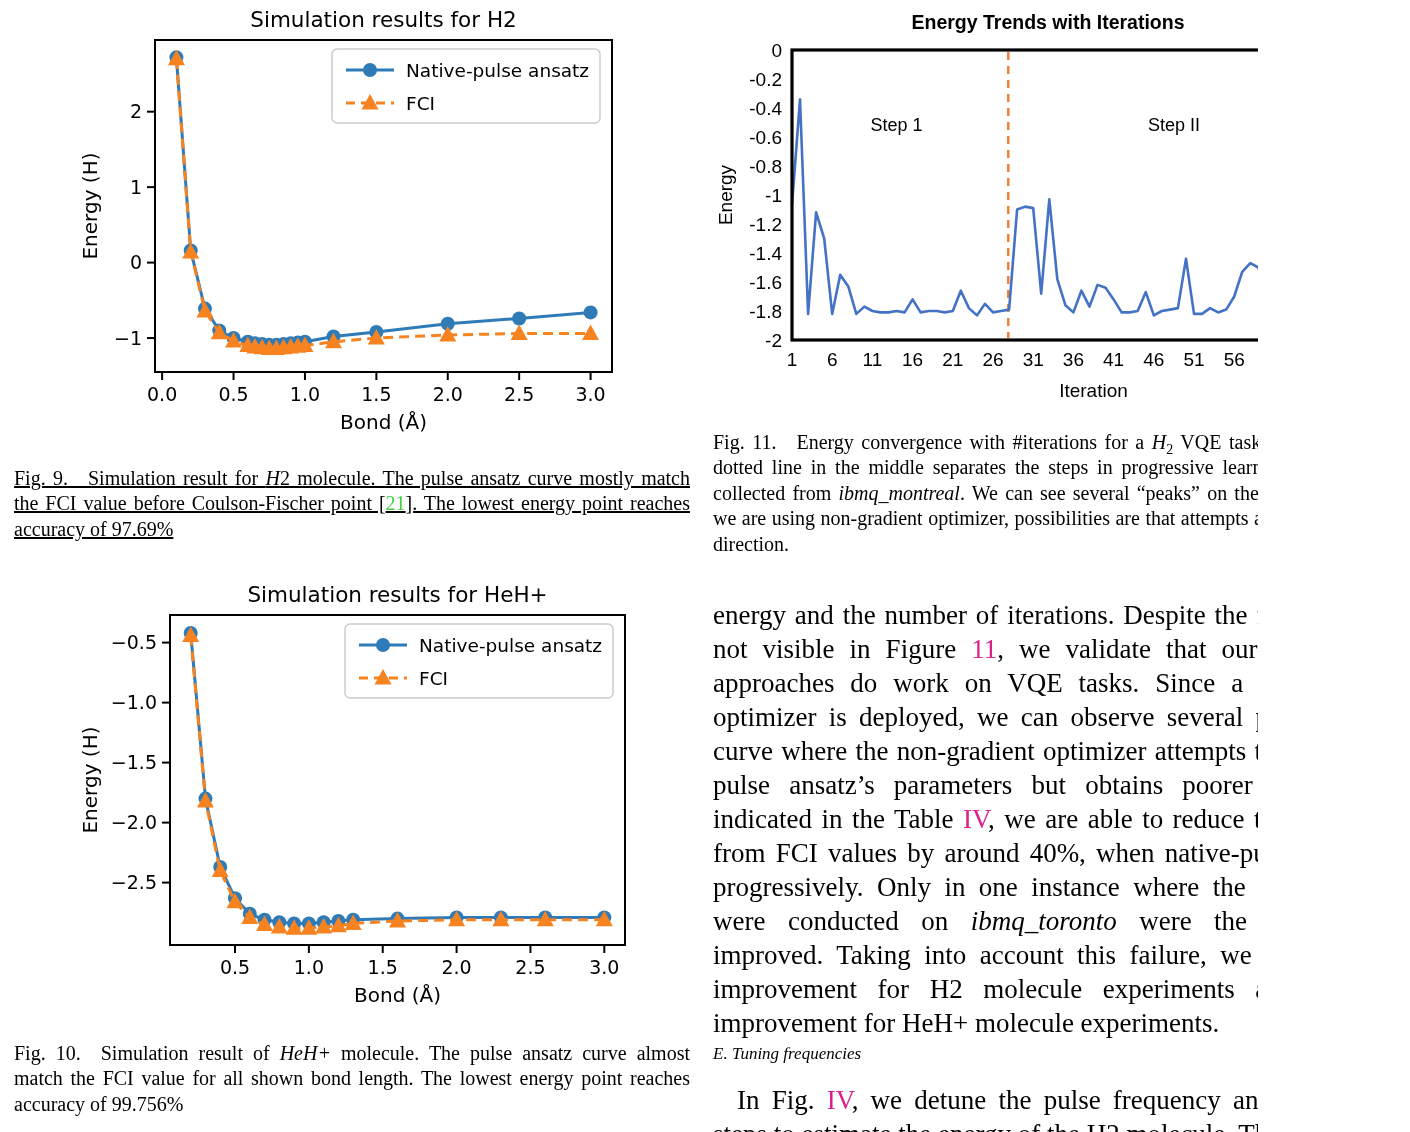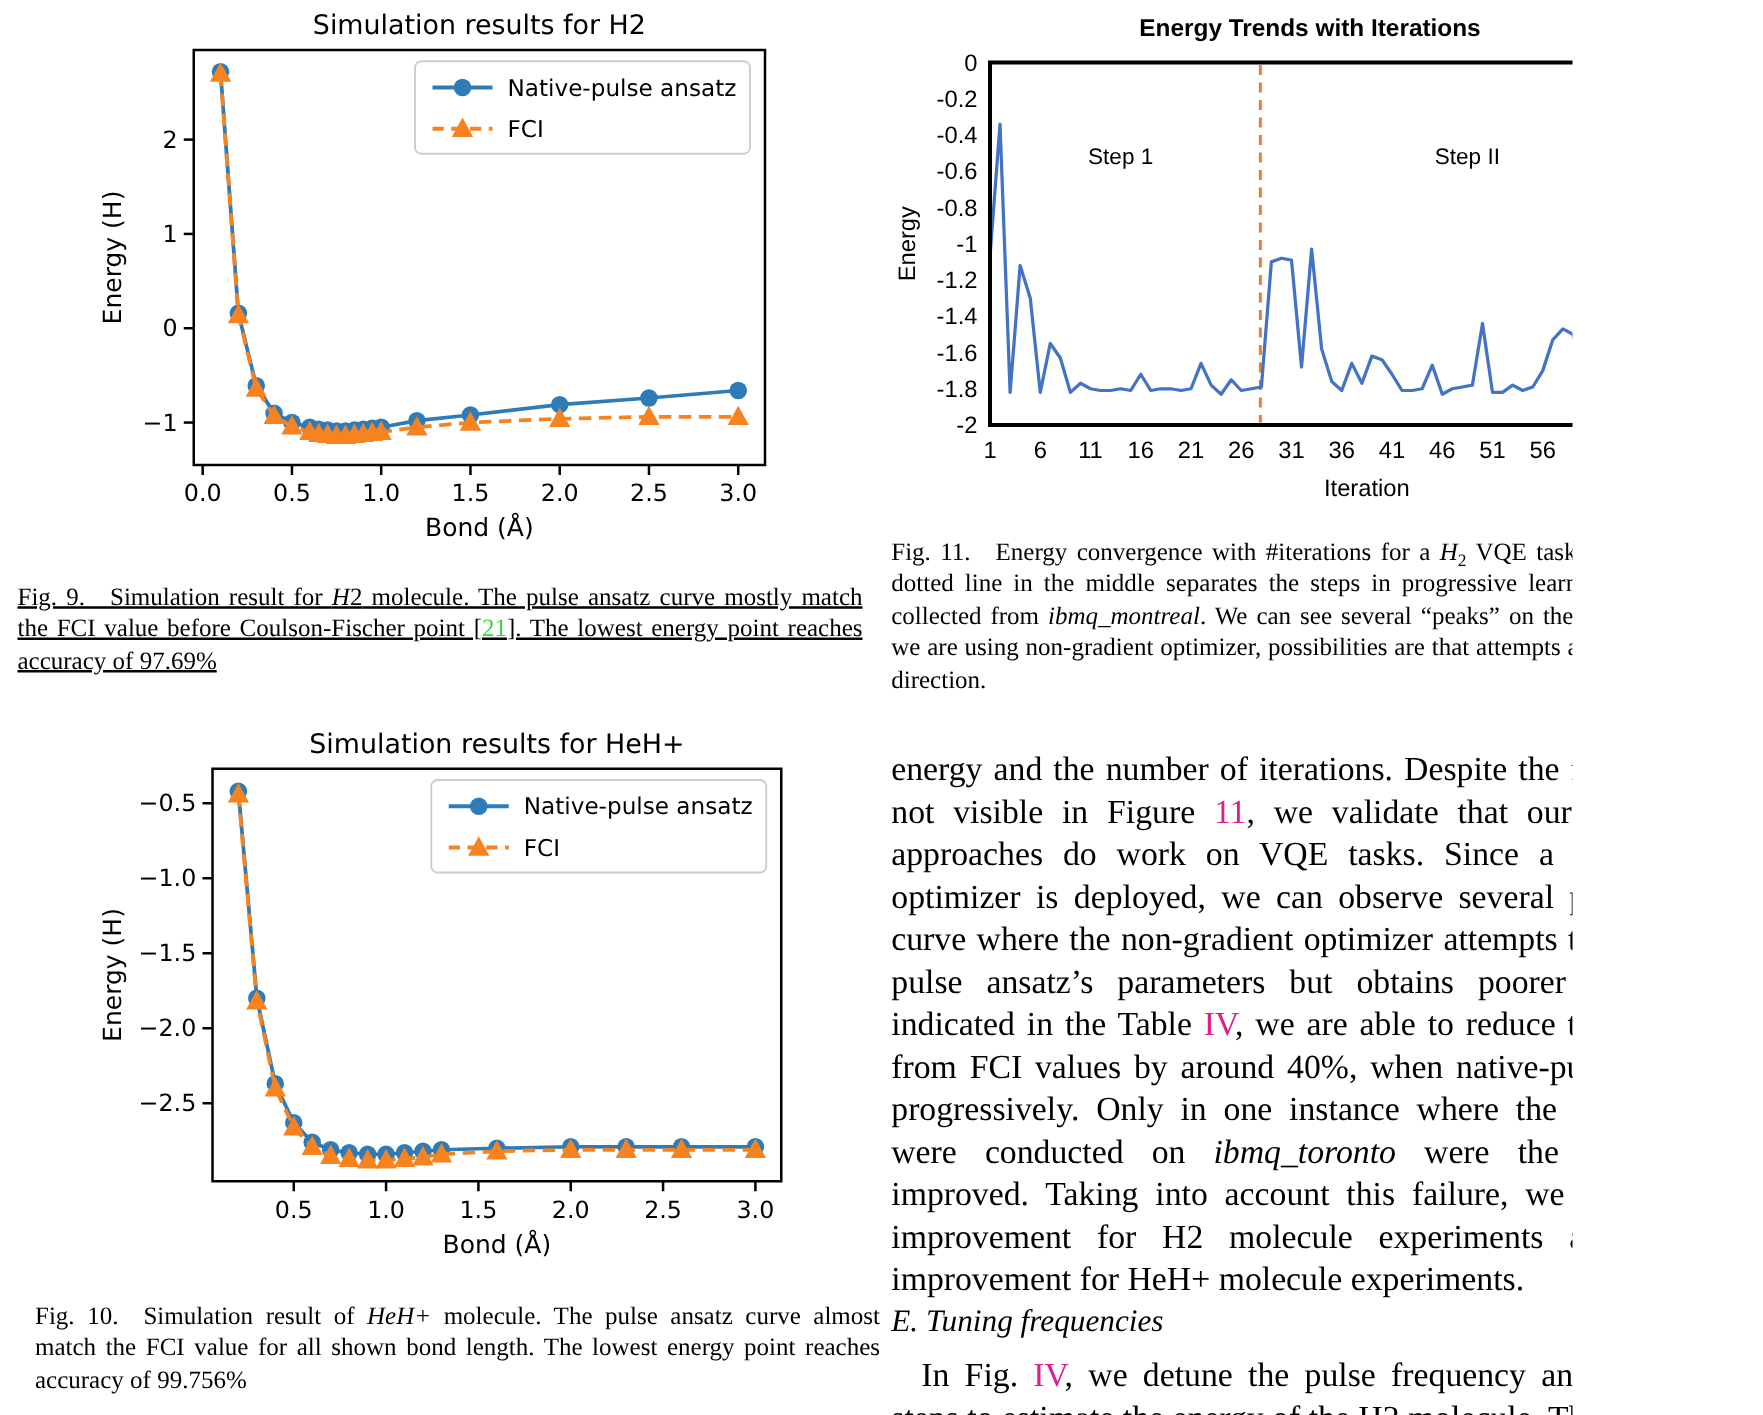--- a/index.html
+++ b/index.html
@@ -1,21 +1,21 @@
 <!DOCTYPE html>
 <html><head>
 <meta charset="utf-8">
 <style>
   html,body{margin:0;padding:0;background:#ffffff;}
   .page{position:relative;width:1258px;height:1132px;background:#ffffff;overflow:hidden;
         font-family:"Liberation Serif",serif;color:#000;}
   .figure-svg{position:absolute;}
   .caption{position:absolute;font-size:20px;line-height:25.4px;text-align:justify;}
   .bodytext{position:absolute;font-size:27px;line-height:34px;text-align:justify;}
-  .section-heading{position:absolute;font-size:25px;font-style:italic;font-weight:normal;margin:0;}
+  .section-heading{position:absolute;font-size:17px;font-style:italic;font-weight:normal;margin:0;}
   .indent{text-indent:24px;}
   sub{font-size:70%;line-height:0;}
 </style>
 </head>
 <body>
 
 <div class="page">
 
   <svg id="chart-h2" class="figure-svg" style="left:0;top:0;" width="700" height="460">
       <text x="383.5" y="27" text-anchor="middle" fill="#000" font-size="21.5" font-family="&quot;DejaVu Sans&quot;, sans-serif" font-weight="normal">Simulation results for H2</text>
@@ -160,21 +160,21 @@
       <rect x="170" y="40" width="455" height="330" fill="none" stroke="#000" stroke-width="2"></rect>
       <rect x="345" y="49" width="268" height="74" fill="#fff" stroke="#cccccc" stroke-width="1.5" rx="5"></rect>
       <line x1="359" y1="70" x2="407" y2="70" stroke="#2e7bb8" stroke-width="3.2"></line>
       <circle cx="383" cy="70" r="7" fill="#2e7bb8"></circle>
       <text x="419" y="76.5" text-anchor="start" fill="#000" font-size="18.5" font-family="&quot;DejaVu Sans&quot;, sans-serif" font-weight="normal">Native-pulse ansatz</text>
       <line x1="359" y1="103" x2="407" y2="103" stroke="#f68320" stroke-width="3.2" stroke-dasharray="9 6"></line>
       <path d="M383,94 L374.5,109.5 L391.5,109.5 Z" fill="#f68320"></path>
       <text x="419" y="109.5" text-anchor="start" fill="#000" font-size="18.5" font-family="&quot;DejaVu Sans&quot;, sans-serif" font-weight="normal">FCI</text>
     </svg>
 
-  <div class="caption" style="left:28px;top:1041px;width:676px;"><span>Fig. 10.  Simulation result of </span><span style="font-style: italic;">HeH+</span><span> molecule. The pulse ansatz curve almost match the FCI value for all shown bond length. The lowest energy point reaches accuracy of 99.756%</span></div>
+  <div class="caption" style="left:14px;top:1041px;width:676px;"><span>Fig. 10.  Simulation result of </span><span style="font-style: italic;">HeH+</span><span> molecule. The pulse ansatz curve almost match the FCI value for all shown bond length. The lowest energy point reaches accuracy of 99.756%</span></div>
 
   <svg id="chart-iterations" class="figure-svg" style="left:710px;top:0;" width="700" height="412">
       <text x="338" y="29" text-anchor="middle" fill="#000" font-size="19.5" font-family="&quot;Liberation Sans&quot;, sans-serif" font-weight="bold">Energy Trends with Iterations</text>
       <text x="82" y="366" text-anchor="middle" fill="#000" font-size="19" font-family="&quot;Liberation Sans&quot;, sans-serif" font-weight="normal">1</text>
       <text x="122.2" y="366" text-anchor="middle" fill="#000" font-size="19" font-family="&quot;Liberation Sans&quot;, sans-serif" font-weight="normal">6</text>
       <text x="162.4" y="366" text-anchor="middle" fill="#000" font-size="19" font-family="&quot;Liberation Sans&quot;, sans-serif" font-weight="normal">11</text>
       <text x="202.60000000000002" y="366" text-anchor="middle" fill="#000" font-size="19" font-family="&quot;Liberation Sans&quot;, sans-serif" font-weight="normal">16</text>
       <text x="242.8" y="366" text-anchor="middle" fill="#000" font-size="19" font-family="&quot;Liberation Sans&quot;, sans-serif" font-weight="normal">21</text>
       <text x="283" y="366" text-anchor="middle" fill="#000" font-size="19" font-family="&quot;Liberation Sans&quot;, sans-serif" font-weight="normal">26</text>
       <text x="323.20000000000005" y="366" text-anchor="middle" fill="#000" font-size="19" font-family="&quot;Liberation Sans&quot;, sans-serif" font-weight="normal">31</text>

